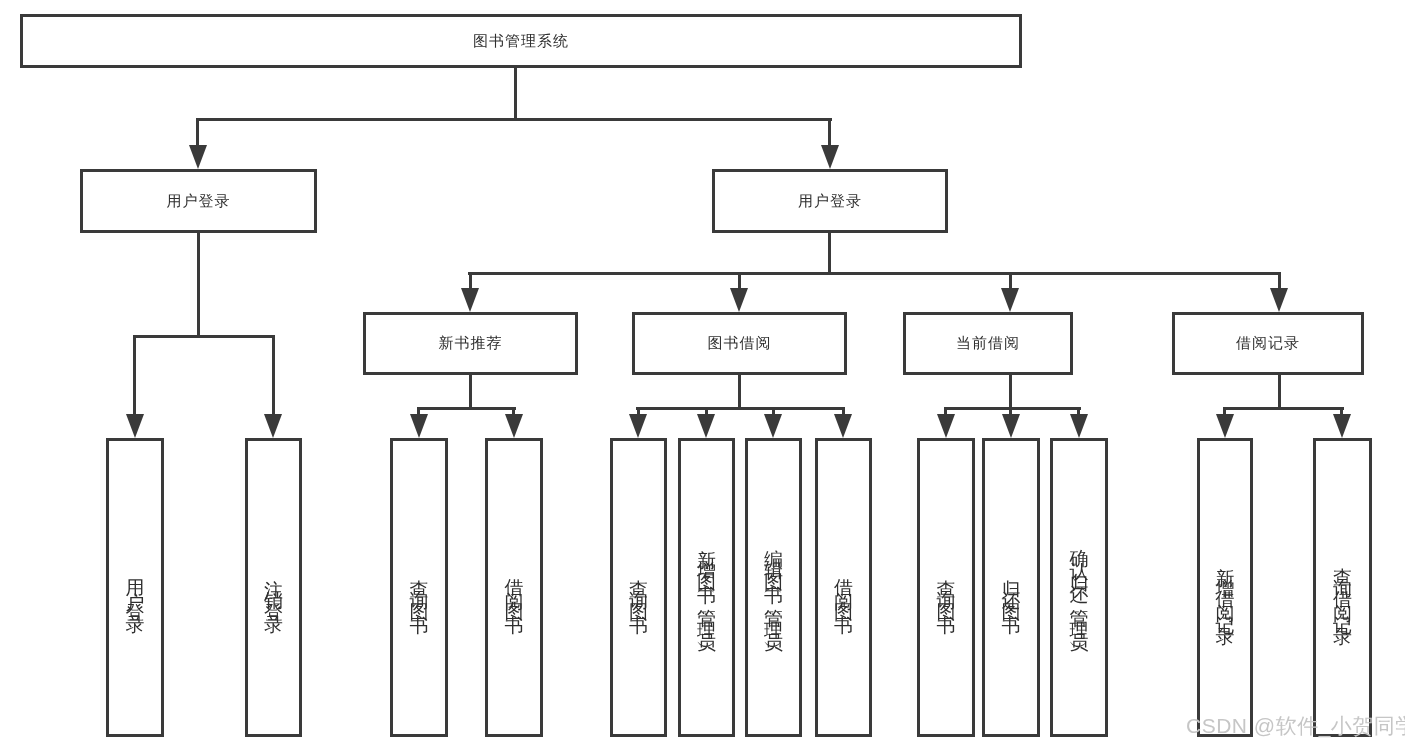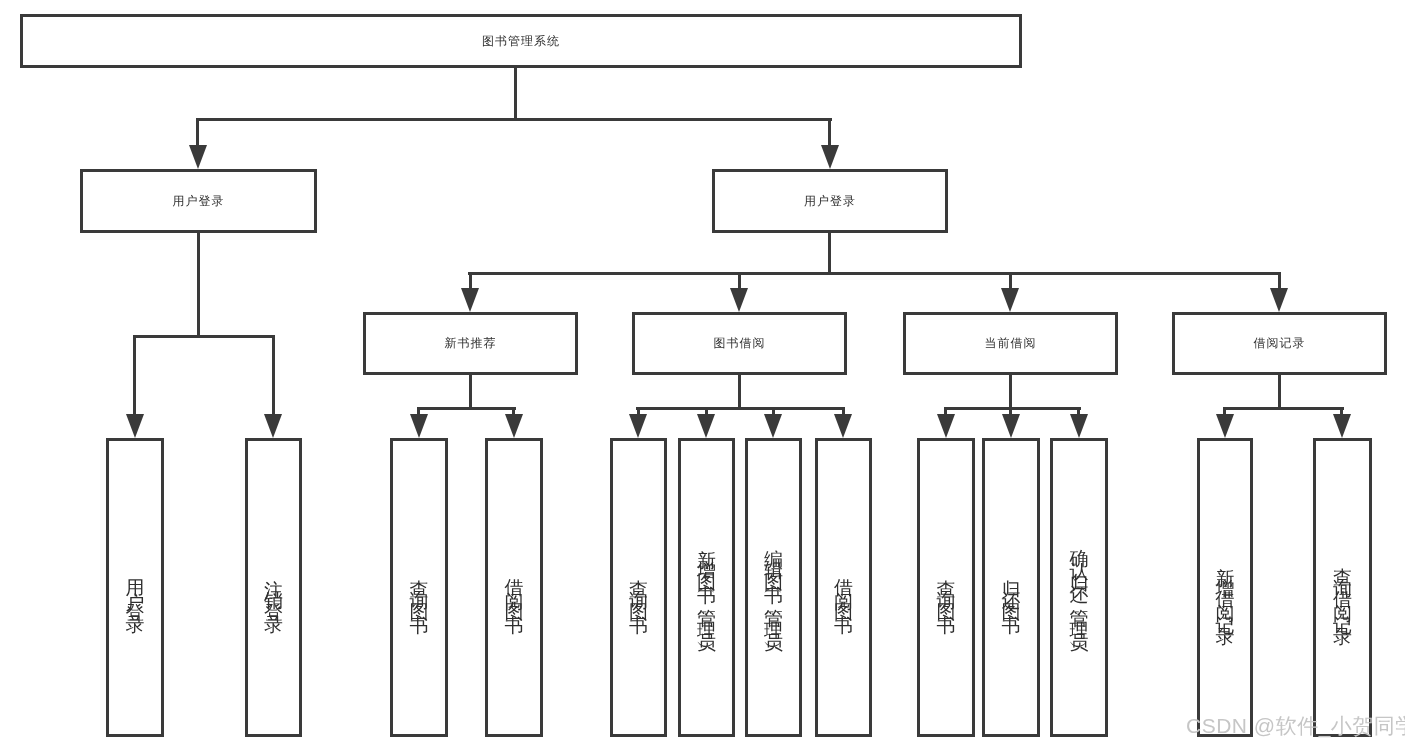--- a/index.html
+++ b/index.html
@@ -20,21 +20,21 @@
   .node {
     position: absolute;
     box-sizing: border-box;
     background: #fff;
     border: 3px solid var(--line);
     display: flex;
     align-items: center;
     justify-content: center;
     color: var(--text);
   }
-  .hnode { font-size: 12px; letter-spacing: 1px; white-space: nowrap; }
+  .hnode { font-size: 15px; letter-spacing: 1px; white-space: nowrap; }
   .leaf span {
     writing-mode: vertical-rl;
     text-orientation: mixed;
     font-size: 19px;
     letter-spacing: 12px;
     color: var(--text);
   }
   .vline { position: absolute; width: 3px; background: var(--line); }
   .hline { position: absolute; height: 3px; background: var(--line); }
   .arrow {
@@ -94,24 +94,24 @@
   <div class="arrow" style="left:1001px; top:288px;"></div>
   <div class="vline" style="left:1278px; top:272px; height:19px;"></div>
   <div class="arrow" style="left:1270px; top:288px;"></div>
 
   <div class="node hnode" style="left:363px; top:312px; width:215px; height:63px;font-family:Liberation Mono, monospace;">
     <span>新书推荐</span>
   </div>
   <div class="node hnode" style="left:632px; top:312px; width:215px; height:63px;">
     <span>图书借阅</span>
   </div>
-  <div class="node hnode" style="left:903px; top:312px; width:215px; height:63px;">
+  <div class="node hnode" style="left:903px; top:312px; width:170px; height:63px;">
     <span>当前借阅</span>
   </div>
-  <div class="node hnode" style="left:1172px; top:312px; width:215px; height:63px;">
+  <div class="node hnode" style="left:1172px; top:312px; width:192px; height:63px;">
     <span>借阅记录</span>
   </div>
 
   <div class="vline" style="left:469px; top:375px; height:35px;"></div>
   <div class="hline" style="left:417px; top:407px; width:99px;"></div>
   <div class="vline" style="left:417px; top:407px; height:10px;"></div>
   <div class="arrow" style="left:410px; top:414px;"></div>
   <div class="vline" style="left:512px; top:407px; height:10px;"></div>
   <div class="arrow" style="left:505px; top:414px;"></div>
 

